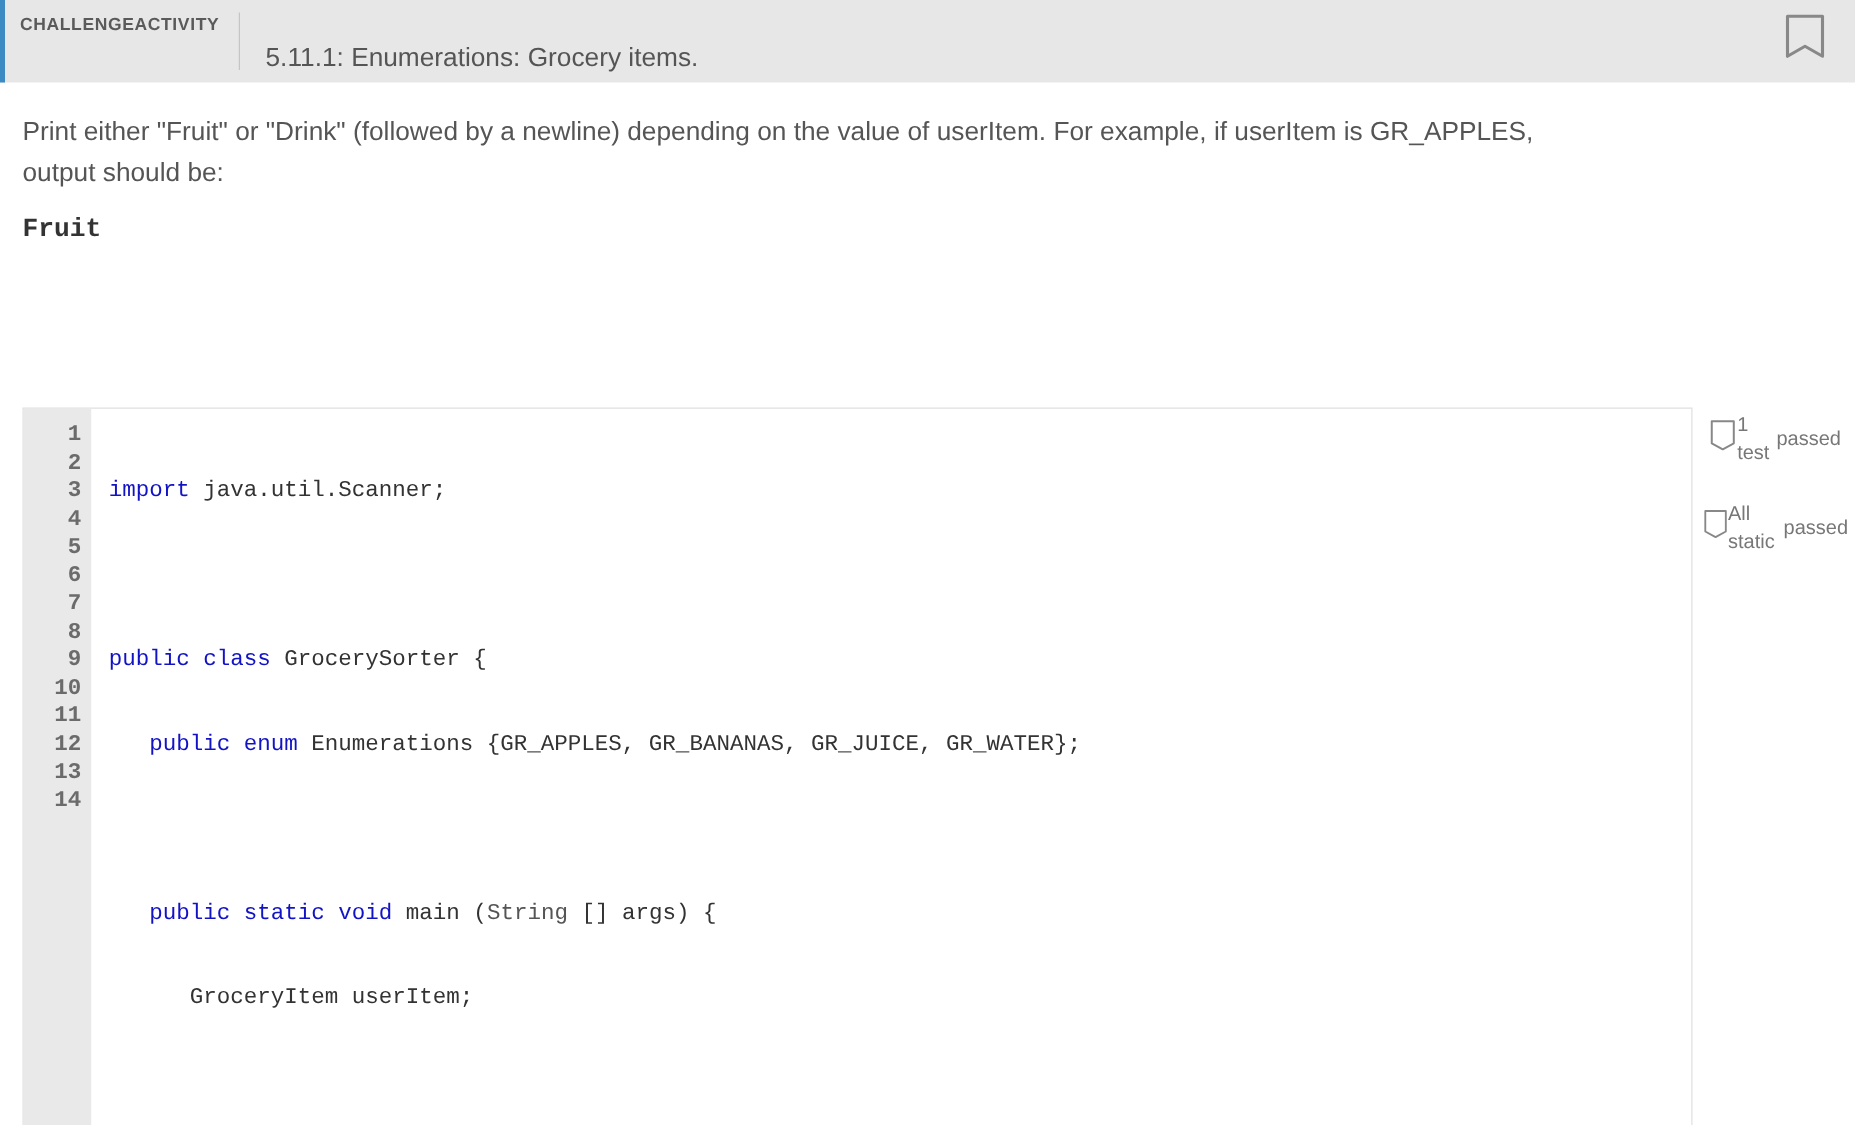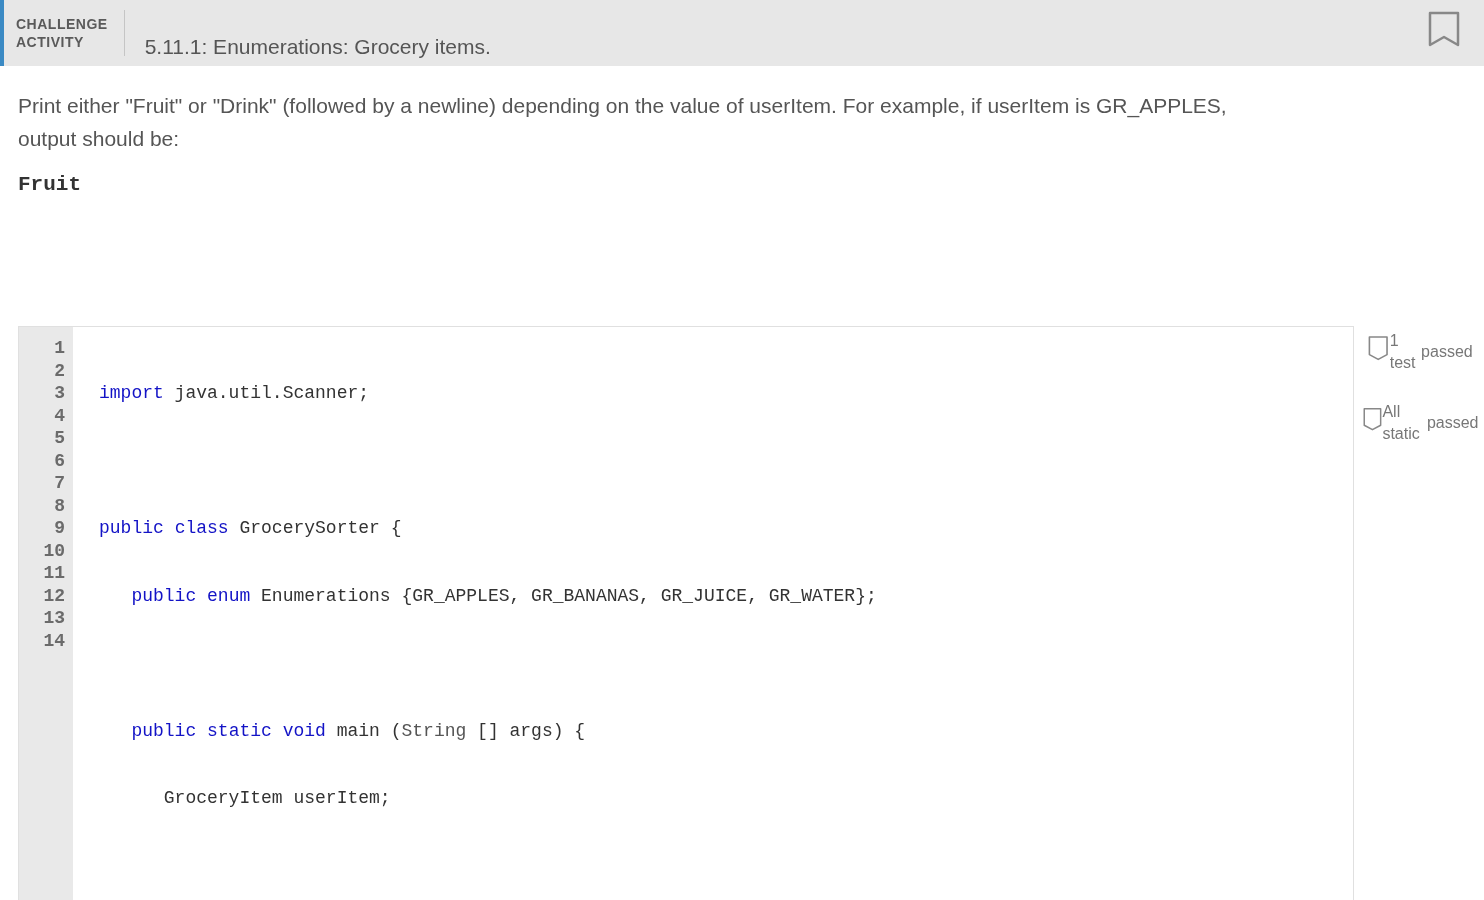--- a/index.html
+++ b/index.html
@@ -13,21 +13,21 @@
   .header-bar {
     background: #e7e7e7;
     display: flex;
     align-items: stretch;
     height: 66px;
     border-left: 4px solid #3b8ac4;
     position: relative;
   }
   .challenge-label {
     display: flex;
-    flex-direction: column;
+    flex-direction: row;
     justify-content: center;
     padding: 0 16px 0 12px;
     color: #5a5a5a;
     font-size: 14px;
     font-weight: 700;
     letter-spacing: 0.5px;
     border-right: 1px solid #c5c5c5;
     line-height: 1.3;
     margin: 10px 0;
   }
@@ -91,21 +91,21 @@
   .gutter div { height: 22.5px; }
   .code-area {
     flex: 1;
     padding: 10px 0;
     white-space: pre;
     color: #333;
     overflow: hidden;
   }
   .code-line {
     height: 22.5px;
-    padding-left: 26px;
+    padding-left: 14px;
     white-space: pre;
   }
   .kw { color: #1313c6; }
   .cls { color: #555; }
   .side-panel {
     width: 92px;
     display: flex;
     flex-direction: column;
     align-items: center;
     gap: 26px;

